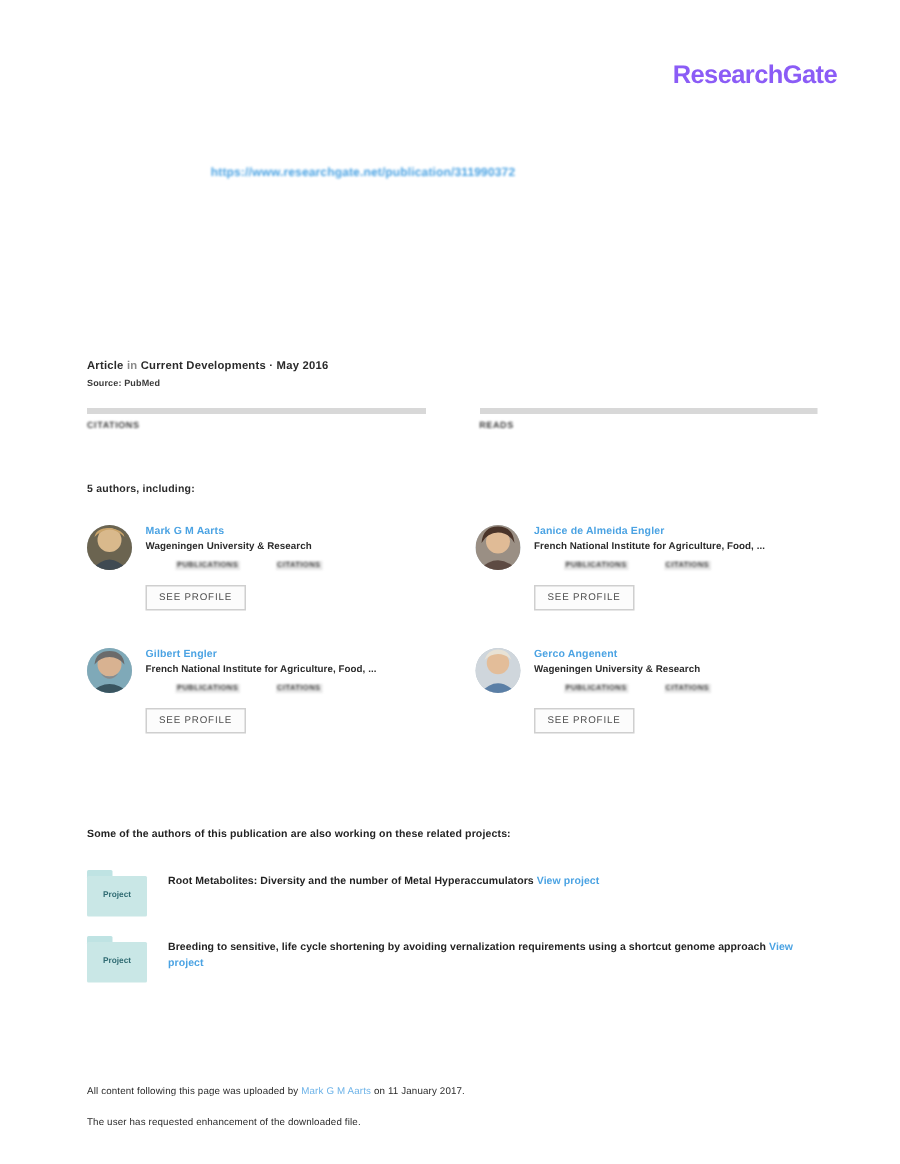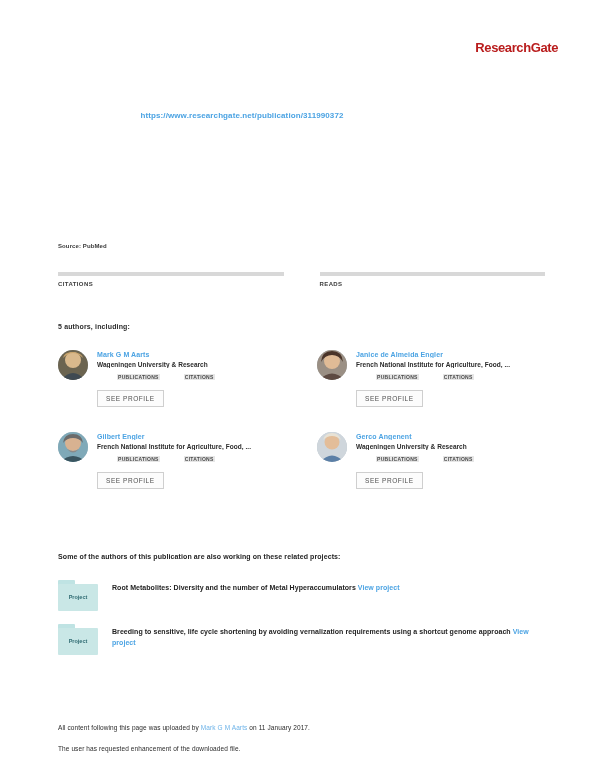--- a/index.html
+++ b/index.html
@@ -23,24 +23,24 @@
   }
 
   
   .brand-row {
     position: absolute;
     top: 40px;
     right: 42px;
     text-align: right;
   }
   .brand {
-    font-size: 13px;
+    font-size: 17px;
     font-weight: bold;
     letter-spacing: -0.4px;
-    color: #b91c1c;
+    color: #8b5cf6;
     filter: blur(0.35px);
   }
 
   
   .url-row {
     position: absolute;
     top: 104px;
     left: 0;
     width: 484px;
     text-align: center;
@@ -305,20 +305,25 @@
 
   <div class="brand-row">
     <div class="brand">ResearchGate</div>
   </div>
 
   <div class="url-row">
     <span class="url">https://www.researchgate.net/publication/311990372</span>
   </div>
 
   <div class="meta">
+    <div class="meta-line">
+      <span>Article</span>
+      <span class="light">in</span>
+      <span>Current Developments · May 2016</span>
+    </div>
     <div class="meta-sub">Source: PubMed</div>
   </div>
 
   <div class="stats">
     <div class="stat-col">
       <div class="stat-rule"></div>
       <div class="stat-label">CITATIONS</div>
       <div class="stat-value"></div>
     </div>
     <div class="stat-col">

